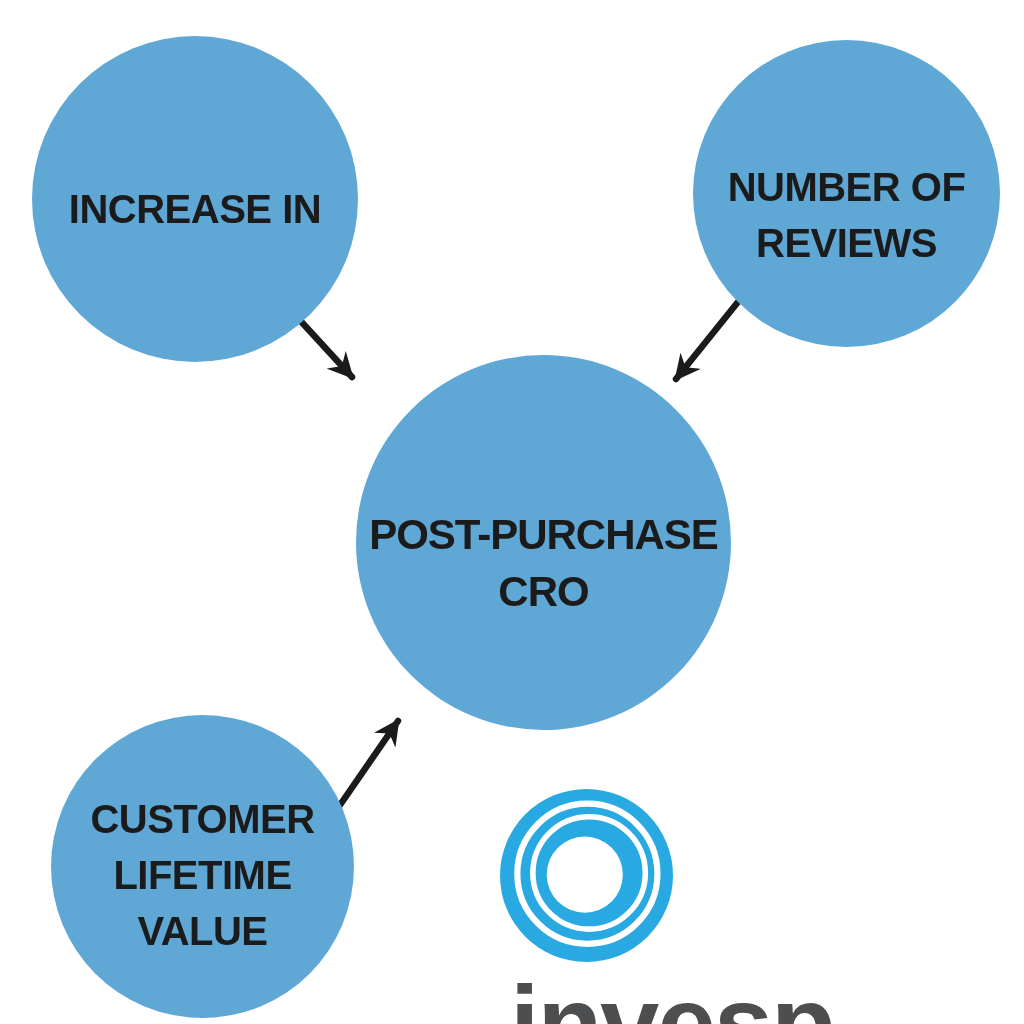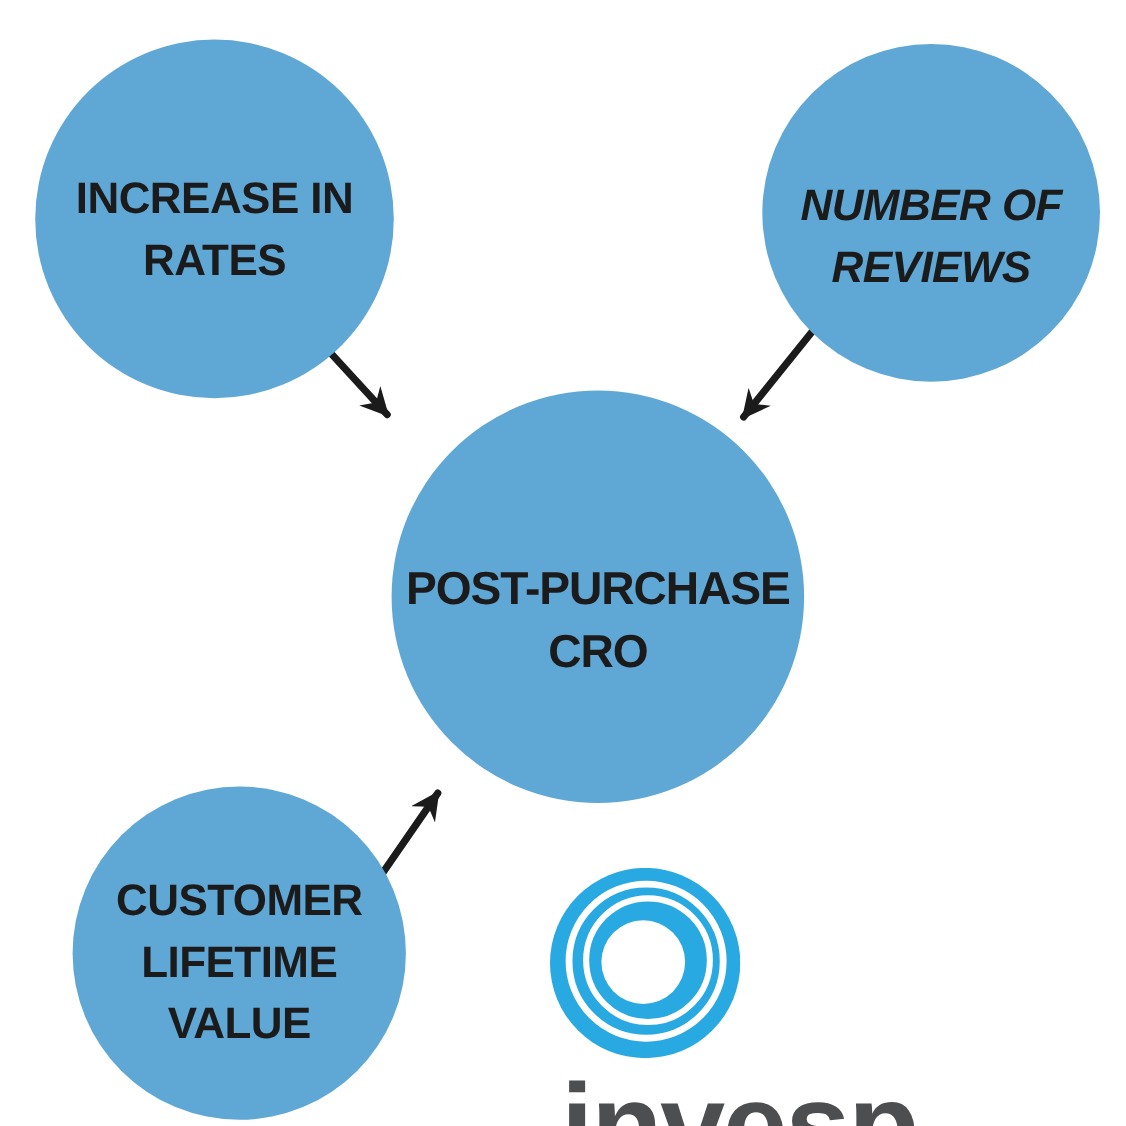--- a/index.html
+++ b/index.html
@@ -40,22 +40,22 @@
   .node-label span{display:block;}
   
   .node-sat .node-label{
     font-size:40px;
     line-height:56px;
     letter-spacing:-0.5px;
   }
   .node-tl{left:32px; top:36px; width:326px; height:326px;}
   .node-tl .node-label{transform:translateY(10px);}
   .node-tr{left:693px; top:40px; width:307px; height:307px;}
-  .node-tr .node-label{transform:translateY(21px);font-style:italic;}
-  .node-bl{left:66px; top:715px; width:303px; height:303px;}
+  .node-tr .node-label{transform:translateY(21px);}
+  .node-bl{left:51px; top:715px; width:303px; height:303px;}
   .node-bl .node-label{transform:translateY(8px);}
   
   .node-c{left:356px; top:355px; width:375px; height:375px;}
   .node-c .node-label{
     font-size:42px;
     line-height:57px;
     letter-spacing:-1px;
     transform:translateY(20px);
   }
   .arrows{
@@ -109,21 +109,20 @@
       </marker>
     </defs>
     <line x1="263" y1="280" x2="352" y2="377" marker-end="url(#ah)"></line>
     <line x1="762" y1="272" x2="676" y2="379" marker-end="url(#ah)"></line>
     <line x1="320" y1="834" x2="398" y2="721" marker-end="url(#ah)"></line>
   </svg>
 
   <div class="node node-sat node-tl">
     <div class="node-label">
       <span>INCREASE IN</span>
-      <span>RATES</span>
     </div>
   </div>
 
   <div class="node node-sat node-tr">
     <div class="node-label">
       <span>NUMBER OF</span>
       <span>REVIEWS</span>
     </div>
   </div>
 

